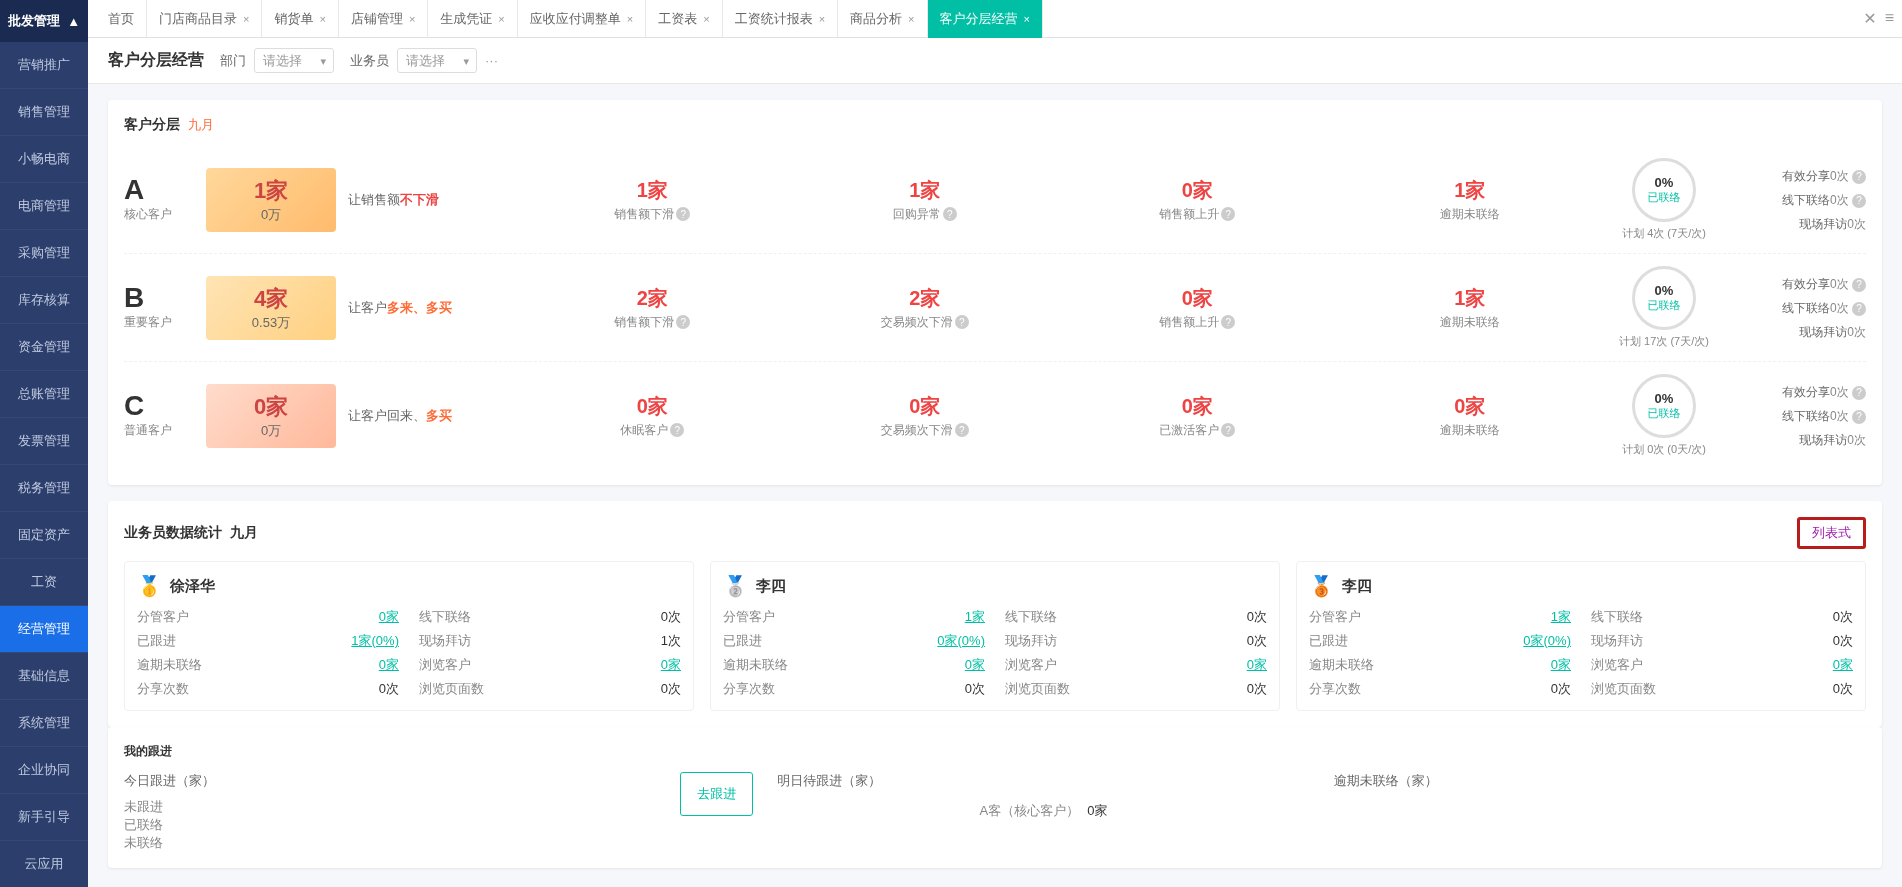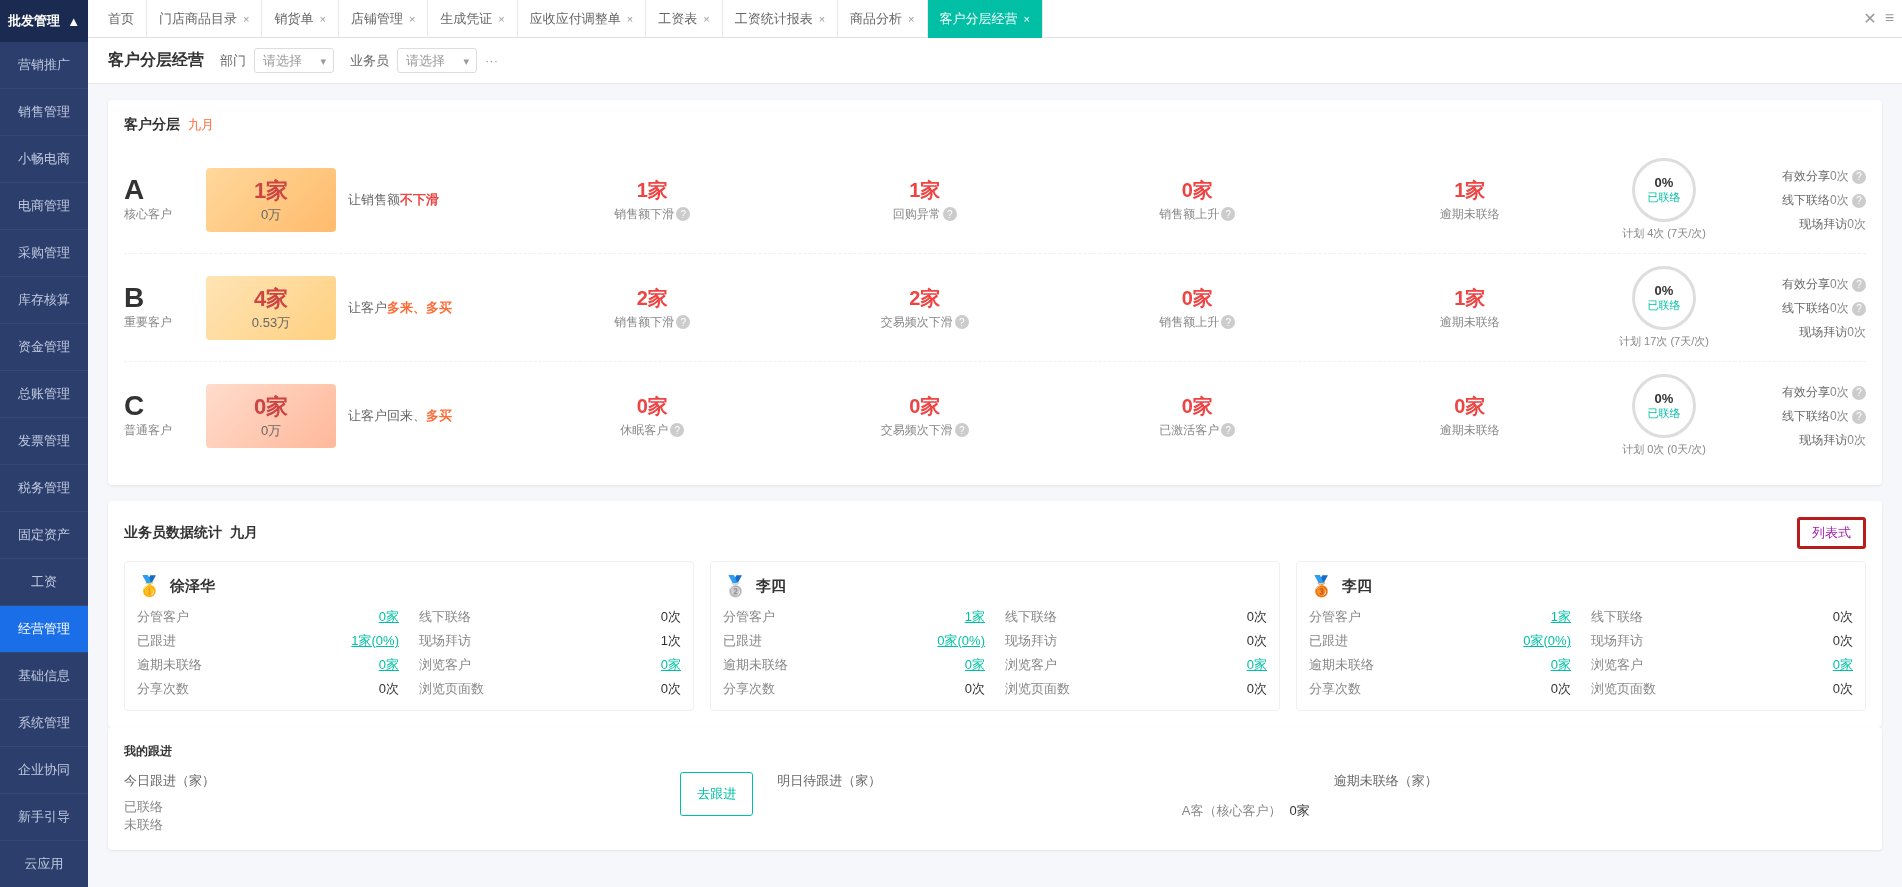--- a/index.html
+++ b/index.html
@@ -87,21 +87,21 @@
     .staff-stat { display: flex; align-items: center; justify-content: space-between; font-size: 13px; }
     .staff-stat-label { color: #888; }
     .staff-stat-value { color: #333; }
     .staff-stat-value.link { color: #00bfa5; text-decoration: underline; cursor: pointer; }
 
     
     .follow-section { background: #fff; border-radius: 4px; padding: 16px; box-shadow: 0 1px 3px rgba(0,0,0,0.08); }
     .follow-title { font-size: 12px; font-weight: bold; color: #333; margin-bottom: 12px; }
     .follow-col-title { font-size: 13px; color: #666; margin-bottom: 8px; }
     .follow-btn { border: 1px solid #00bfa5; color: #00bfa5; background: #fff; padding: 12px 16px; border-radius: 3px; cursor: pointer; font-size: 13px; align-self: center; }
-    .follow-row { display: flex; justify-content: flex-end; font-size: 13px; padding: 4px 0; gap: 8px; }
+    .follow-row { display: flex; justify-content: center; font-size: 13px; padding: 4px 0; gap: 8px; }
     .follow-row-label { color: #888; }
     .follow-row-value { color: #333; }
   </style>
 </head>
 <body>
 
 <div class="sidebar">
   <div class="sidebar-header">
     <span>批发管理</span>
     <span>▲</span>
@@ -462,20 +462,21 @@
             </div>
           </div>
         </div>
     </div>
 
     <div class="follow-section">
       <div class="follow-title">我的跟进</div>
       <div style="display:grid; grid-template-columns: 1fr auto 1fr 1fr; gap: 24px; align-items: start;">
         <div>
           <div class="follow-col-title">今日跟进（家）</div>
+          <div style="font-size:13px; color:#888;">未跟进</div>
           <div style="font-size:13px; color:#888;">已联络</div>
           <div style="font-size:13px; color:#888;">未联络</div>
         </div>
         <div style="display:flex; align-items:center;">
           <button class="follow-btn">去跟进</button>
         </div>
         <div>
           <div class="follow-col-title">明日待跟进（家）</div>
           <div class="follow-row">
             <span class="follow-row-label">A客（核心客户）</span>

